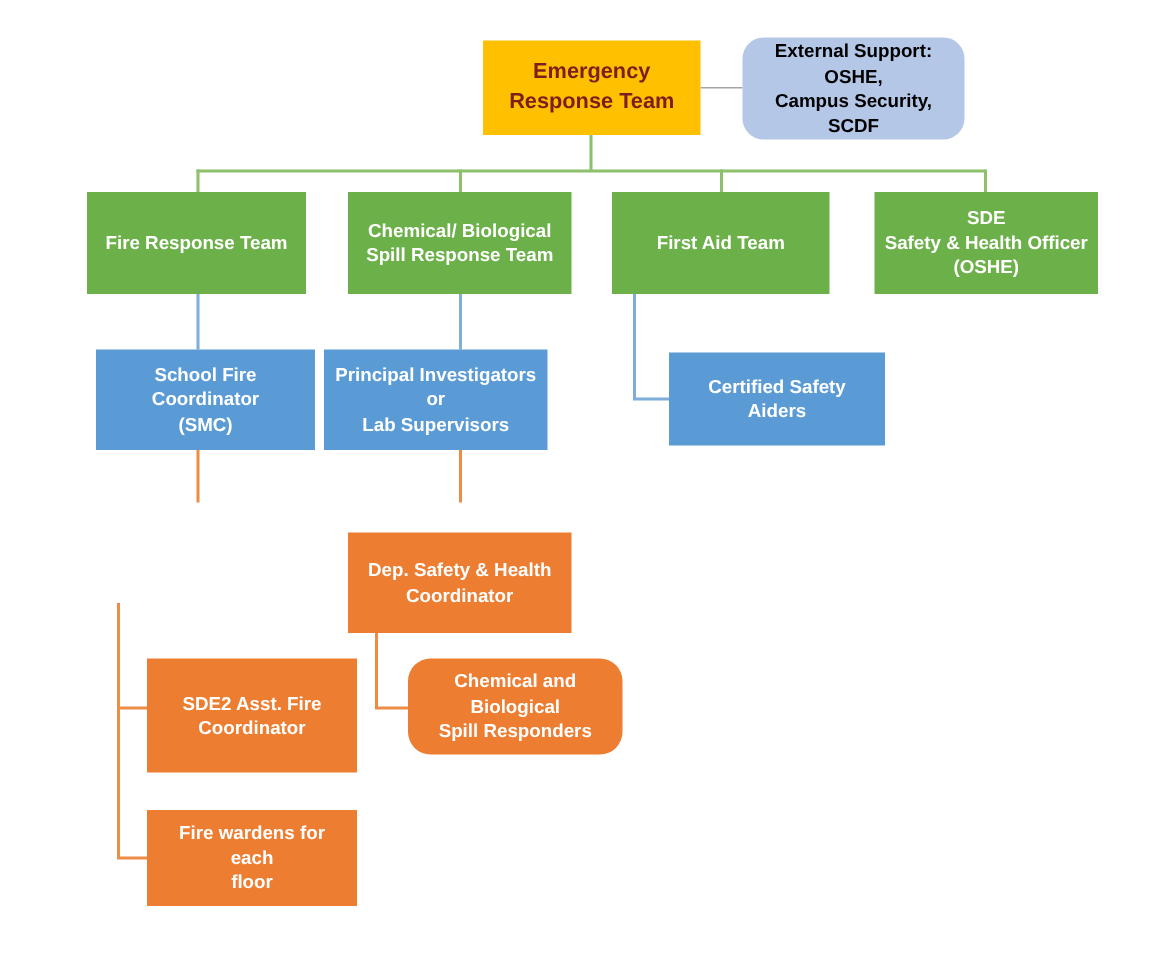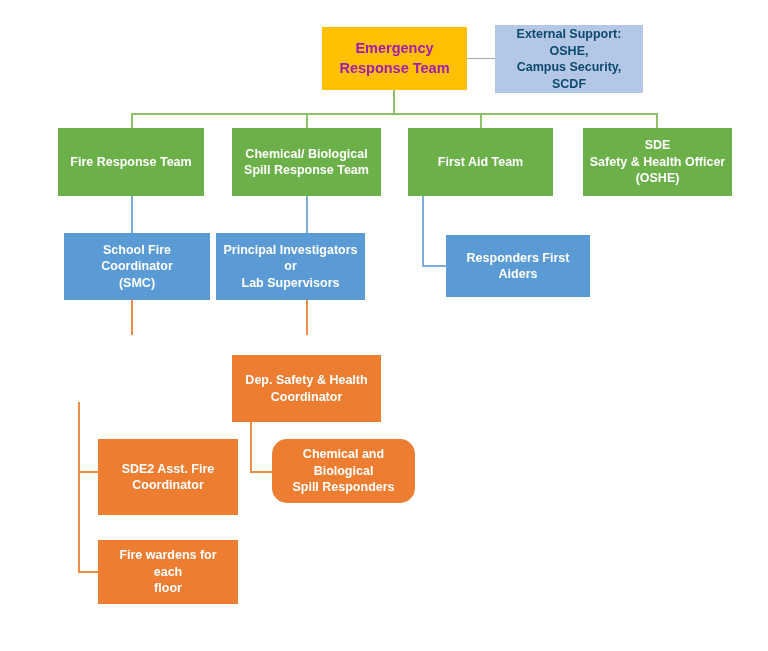--- a/index.html
+++ b/index.html
@@ -28,22 +28,22 @@
     font-weight: bold;
     font-size: 12.5px;
     line-height: 1.32;
     padding: 2px 6px;
     z-index: 2;
   }
   .node-text {
     display: block;
     white-space: pre-line;
   }
-  .n-root       { background: #FFC000; color: #a21caf; font-size: 14.5px; }
-  .n-external   { background: #B4C7E7; color: #0c4a6e; font-size: 12.5px; }
+  .n-root       { background: #FFC000; color: #7f1d1d; font-size: 14.5px; }
+  .n-external   { background: #B4C7E7; color: #000000; font-size: 12.5px; border-radius: 14px; }
   .n-green      { background: #6CB04A; }
   .n-blue       { background: #5B9BD5; }
   .n-orange     { background: #ED7D31; }
 
   .conn {
     position: absolute;
     z-index: 1;
   }
   .conn-v { width: 2px; }
   .conn-h { height: 2px; }
@@ -118,21 +118,21 @@
     <span class="node-text">School Fire Coordinator
 (SMC)</span>
   </div>
 
   <div class="node n-blue" style="left:216px; top:233px; width:149px; height:67px;">
     <span class="node-text">Principal Investigators or
 Lab Supervisors</span>
   </div>
 
   <div class="node n-blue" style="left:446px; top:235px; width:144px; height:62px;">
-    <span class="node-text">Responders First Aiders</span>
+    <span class="node-text">Certified Safety Aiders</span>
   </div>
 
 
   <div class="node n-orange" style="left:232px; top:355px; width:149px; height:67px;">
     <span class="node-text">Dep. Safety &amp; Health
 Coordinator</span>
   </div>
 
   <div class="node n-orange" style="left:98px; top:439px; width:140px; height:76px;">
     <span class="node-text">SDE2 Asst. Fire

